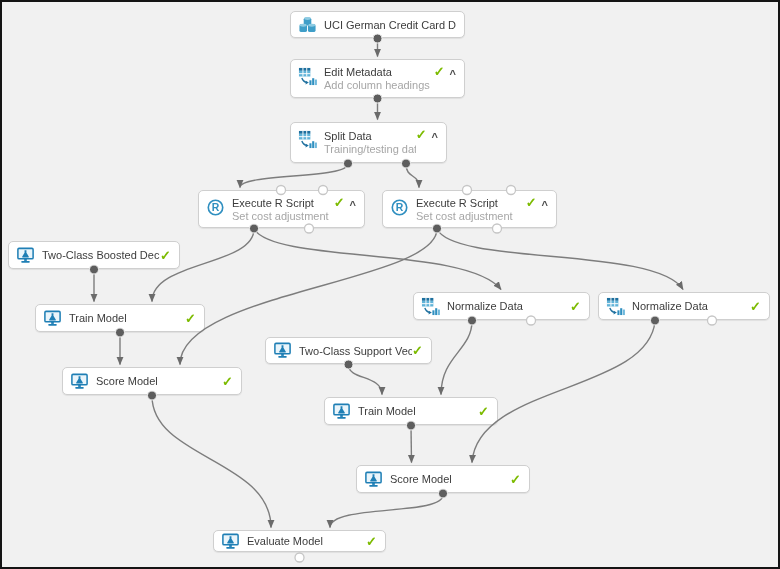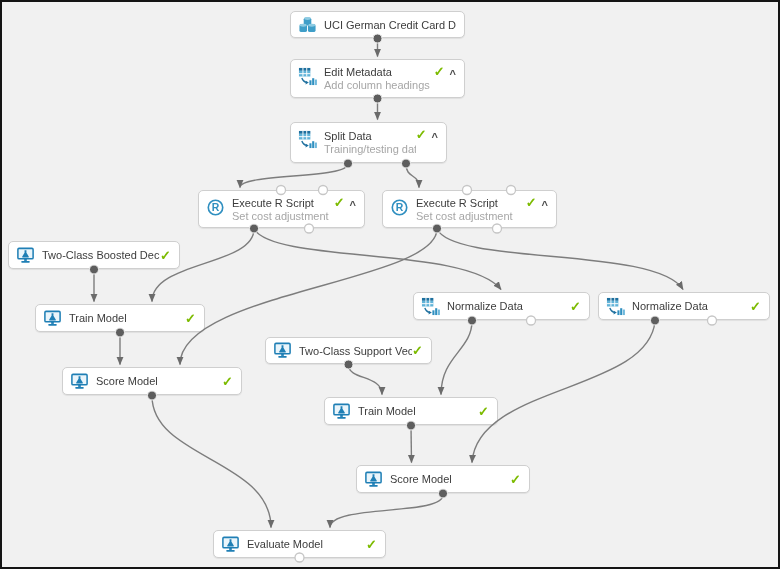--- a/index.html
+++ b/index.html
@@ -225,21 +225,21 @@
         <svg>
           <use href="#ic-model"></use>
         </svg>
       </span>
     <span class="mod-title">Score Model</span>
     <span class="mod-status">
         <span class="check">✓</span>
       </span>
   </div>
 
-  <div class="module" style="left:211px;top:528px;width:173px;height:28px">
+  <div class="module" style="left:211px;top:528px;width:173px;height:22px">
     <span class="mod-icon">
         <svg>
           <use href="#ic-model"></use>
         </svg>
       </span>
     <span class="mod-title">Evaluate Model</span>
     <span class="mod-status">
         <span class="check">✓</span>
       </span>
   </div>

